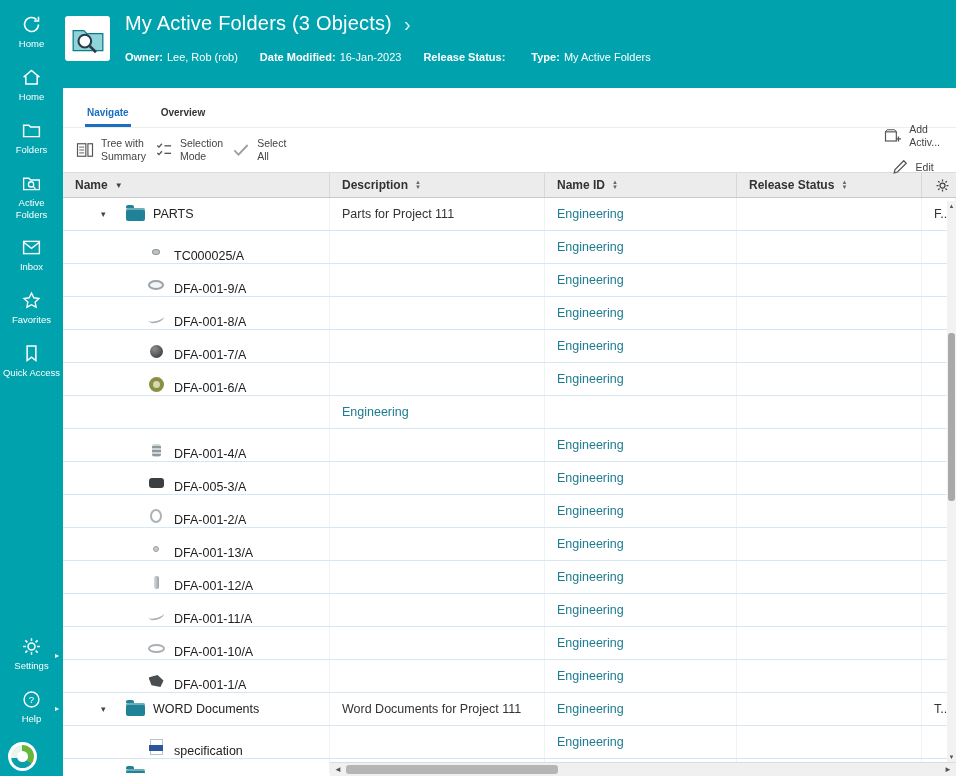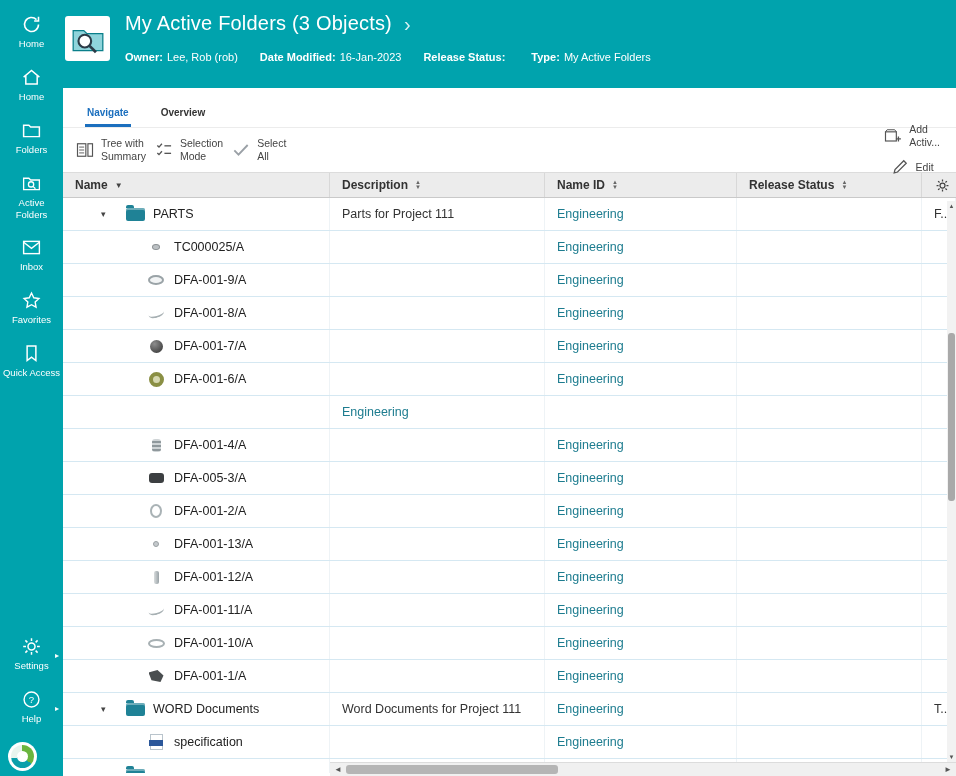--- a/index.html
+++ b/index.html
@@ -59,21 +59,21 @@
   .sort-stack{display:flex;flex-direction:column;font-size:6px;line-height:5px;color:#666;}
   .th-gear{justify-content:flex-end;padding-right:6px;border-right:none;}
   .th-gear svg{width:15px;height:15px;}
 
   .tbody{position:relative;height:575px;overflow:hidden;}
   .trow{display:grid;grid-template-columns:267px 215px 192px 185px 1fr;height:33px;
     border-bottom:1px solid #d5e8f2;background:#fff;cursor:pointer;}
   .td{display:flex;align-items:center;font-size:12.5px;color:#333;
     border-right:1px solid #eef3f6;overflow:hidden;white-space:nowrap;}
   .td-name{padding-left:38px;gap:7px;}
-  .td-name.lvl1{padding-left:82px;}
+  .td-name.lvl1{padding-left:82px;align-items:flex-end;}
   .tree-caret{font-size:9px;color:#444;width:16px;flex:0 0 16px;}
   .td-desc,.td-status,.td-extra{padding-left:12px;}
   .td-group{padding-left:12px;color:#1D7C8F;}
   .row-label{color:#222;}
 
   
   .pi{width:22px;height:22px;display:flex;align-items:center;justify-content:center;flex:0 0 22px;}
   .pi i{font-style:normal;display:block;}
   .pi-folder i{width:19px;height:13px;background:#1f8296;border-radius:2px;position:relative;
     box-shadow:inset 0 2px 0 rgba(255,255,255,.35);}

